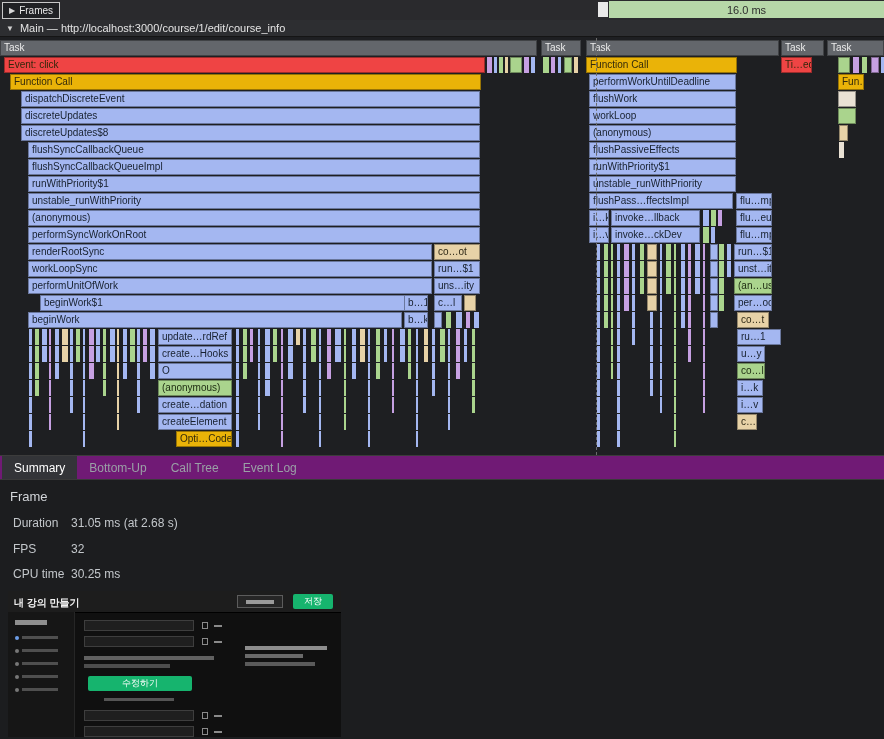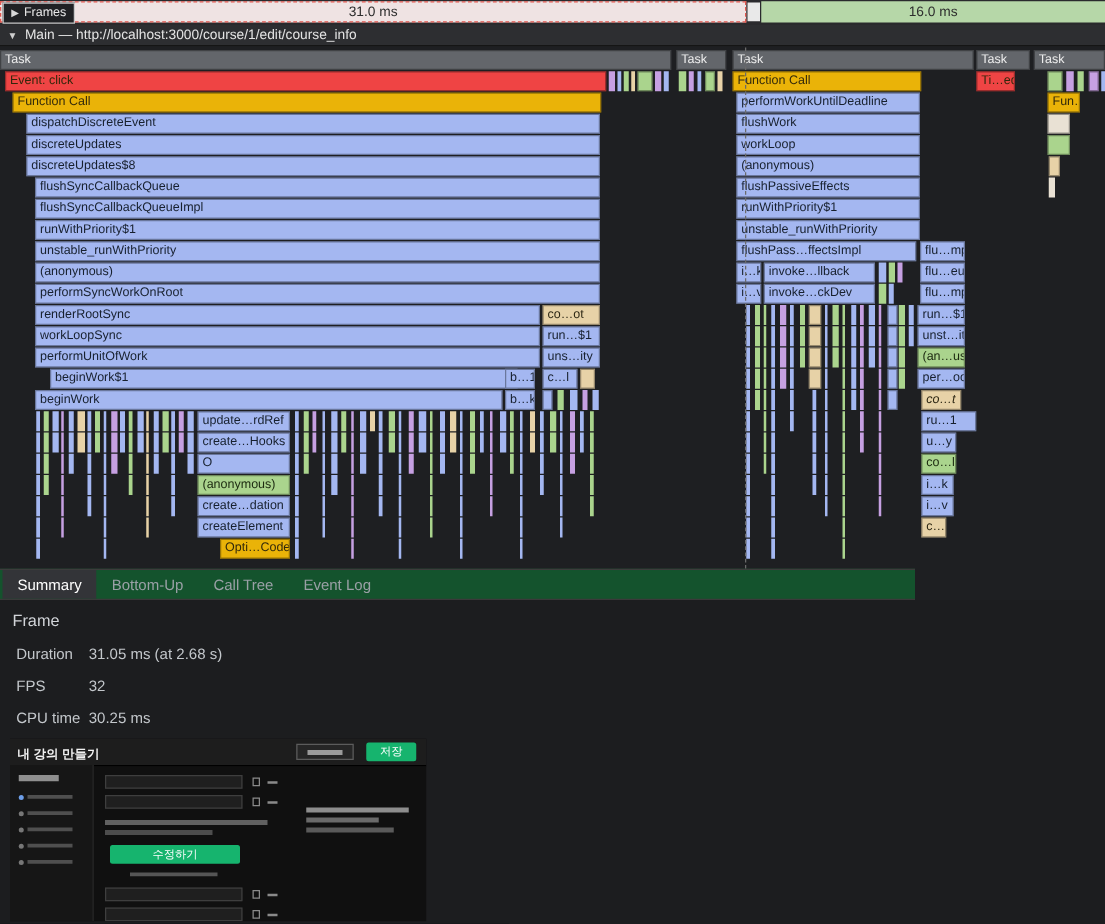--- a/index.html
+++ b/index.html
@@ -32,21 +32,21 @@
   .c-event{background:#ef4444;color:#33270b}
   .c-script{background:#eab308;color:#332a0b}
   .c-blue{background:#a4b7f1;color:#17202e}
   .c-green{background:#aad48d;color:#1c2a10}
   .c-tan{background:#e7d2a7;color:#2e2815}
   .c-purple{background:#c6a0e2;color:#26143a}
   .c-pale{background:#e9e1d4;color:#333}
   #frame-boundary{position:absolute;left:596px;top:38px;width:0;height:417px;border-left:1px dashed #6b6b6b;}
 
   
-  #tabbar{position:absolute;top:455px;left:0;width:732px;height:25px;background:#14532d;
+  #tabbar{position:absolute;top:455px;left:0;width:884px;height:25px;background:#701a75;
           border-top:1px solid #3c3c3c;border-bottom:1px solid #3a3a3a;display:flex;box-sizing:border-box;padding-left:2px;}
   .tab{padding:0 12px;font-size:12px;color:#9aa0a6;display:flex;align-items:center;cursor:pointer;}
   .tab.selected{color:#ffffff;background:#333438;}
 
   
   #summary{position:absolute;top:480px;left:0;width:884px;height:259px;background:#1c1d1f;}
   .sum-title{position:absolute;left:10px;top:9px;font-size:13px;color:#d2d5d9;}
   .sum-row{position:absolute;left:13px;font-size:12px;color:#c3c7cb;display:flex;}
   .sum-row .lbl{display:inline-block;min-width:58px;}
   #sum-row-0{top:36px}#sum-row-1{top:62px}#sum-row-2{top:87px}
@@ -77,21 +77,20 @@
   .t-right .l1{position:absolute;left:4px;top:34px;width:82px;height:4px;background:#8d8d8d;}
   .t-right .l2{position:absolute;left:4px;top:42px;width:58px;height:4px;background:#6a6a6a;}
   .t-right .l3{position:absolute;left:4px;top:50px;width:70px;height:4px;background:#5a5a5a;}
 </style>
 </head>
 <body>
 
 <div id="app">
 
   <div id="frames-row">
-    <div class="frame" id="frame-0">31.0 ms</div>
     <div id="frame-gap"></div>
     <div class="frame" id="frame-1">16.0 ms</div>
     <div id="frames-chip">
       <span class="tri">▶</span>
       <span>Frames</span>
     </div>
   </div>
 
   <div id="main-header">
     <span class="tri">▼</span>
@@ -173,21 +172,21 @@
       <div class="bar c-blue" style="left: 434px; top: 295px; width: 28px;">c…l</div>
       <div class="bar c-tan" style="left: 464px; top: 295px; width: 12px;"></div>
       <div class="bar c-blue" style="left: 734px; top: 295px; width: 38px;">per…oot</div>
       <div class="bar c-blue" style="left: 28px; top: 312px; width: 374px;">beginWork</div>
       <div class="bar c-blue" style="left: 404px; top: 312px; width: 24px;">b…k</div>
       <div class="bar c-blue" style="left: 434px; top: 312px; width: 8px;"></div>
       <div class="bar c-green thin" style="left: 446px; top: 312px; width: 5px;"></div>
       <div class="bar c-blue thin" style="left: 456px; top: 312px; width: 6px;"></div>
       <div class="bar c-purple thin" style="left: 466px; top: 312px; width: 4px;"></div>
       <div class="bar c-blue thin" style="left: 474px; top: 312px; width: 5px;"></div>
-      <div class="bar c-tan" style="left: 737px; top: 312px; width: 32px; font-style: italic;">co…t</div>
+      <div class="bar c-tan" style="left: 737px; top: 312px; width: 32px;">co…t</div>
       <div class="bar c-blue" style="left: 158px; top: 329px; width: 74px;">update…rdRef</div>
       <div class="bar c-blue" style="left: 737px; top: 329px; width: 44px;">ru…1</div>
       <div class="bar c-blue" style="left: 158px; top: 346px; width: 74px;">create…Hooks</div>
       <div class="bar c-blue" style="left: 737px; top: 346px; width: 28px;">u…y</div>
       <div class="bar c-blue" style="left: 158px; top: 363px; width: 74px;">O</div>
       <div class="bar c-green" style="left: 737px; top: 363px; width: 28px;">co…l</div>
       <div class="bar c-green" style="left: 158px; top: 380px; width: 74px;">(anonymous)</div>
       <div class="bar c-blue" style="left: 737px; top: 380px; width: 26px;">i…k</div>
       <div class="bar c-blue" style="left: 158px; top: 397px; width: 74px;">create…dation</div>
       <div class="bar c-blue" style="left: 737px; top: 397px; width: 26px;">i…v</div>

